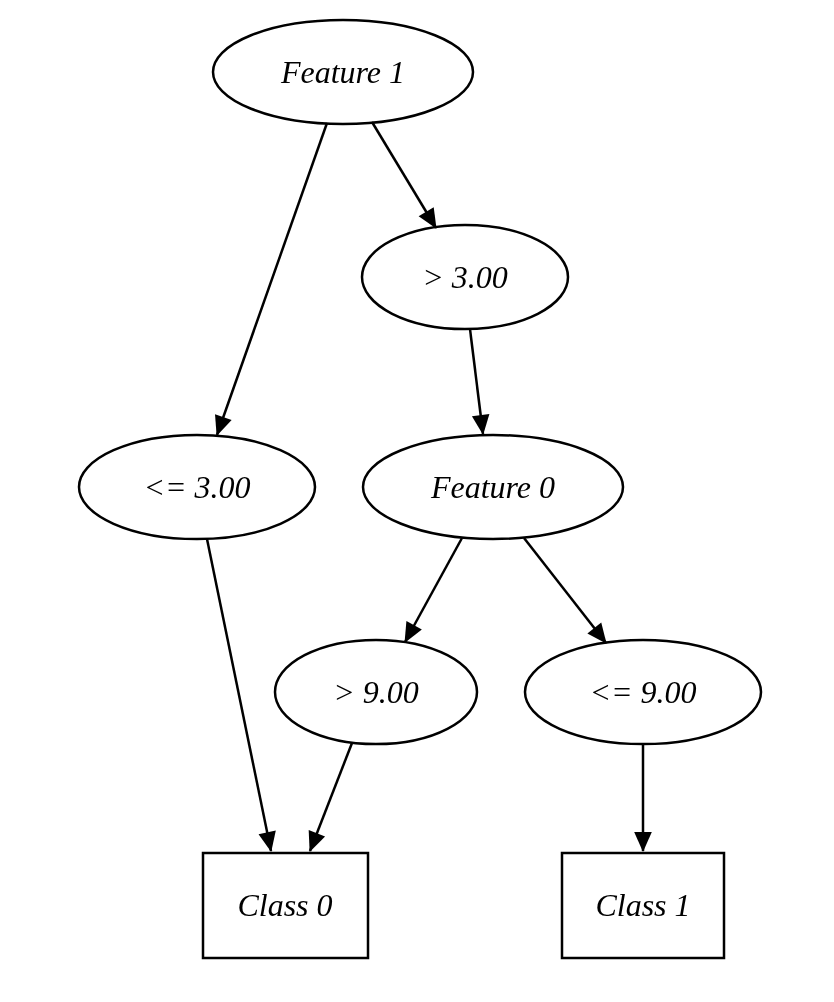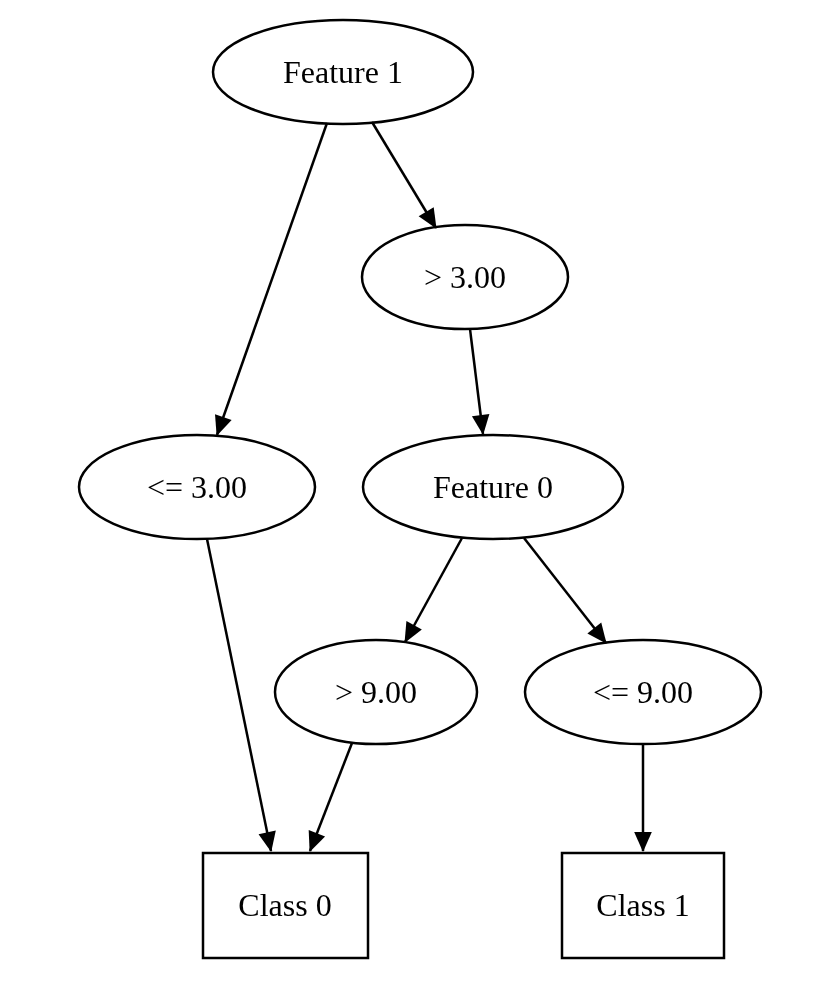--- a/index.html
+++ b/index.html
@@ -8,20 +8,21 @@
     background: #ffffff;
     width: 834px;
     height: 1002px;
     overflow: hidden;
   }
   .canvas {
     position: relative;
     width: 834px;
     height: 1002px;
     background: #ffffff;
+    font-style: italic;
   }
   svg {
     display: block;
   }
   .node-label {
     font-family: "Liberation Serif", "DejaVu Serif", serif;
     font-size: 32px;
     fill: #000000;
   }
   .node-shape {

